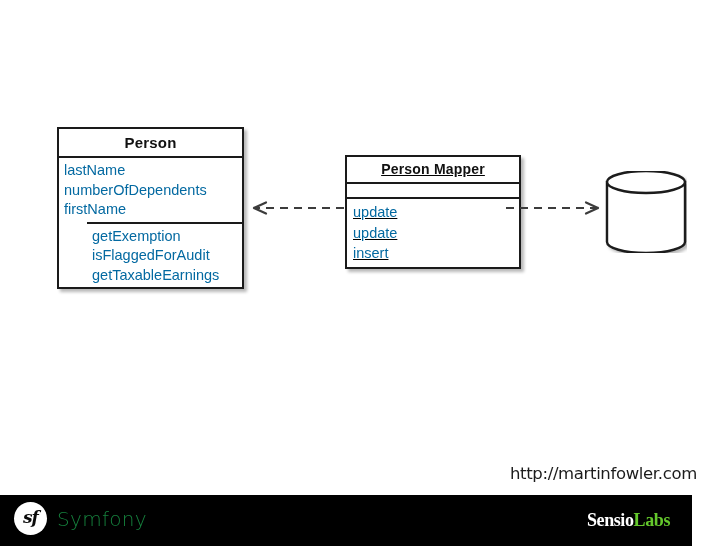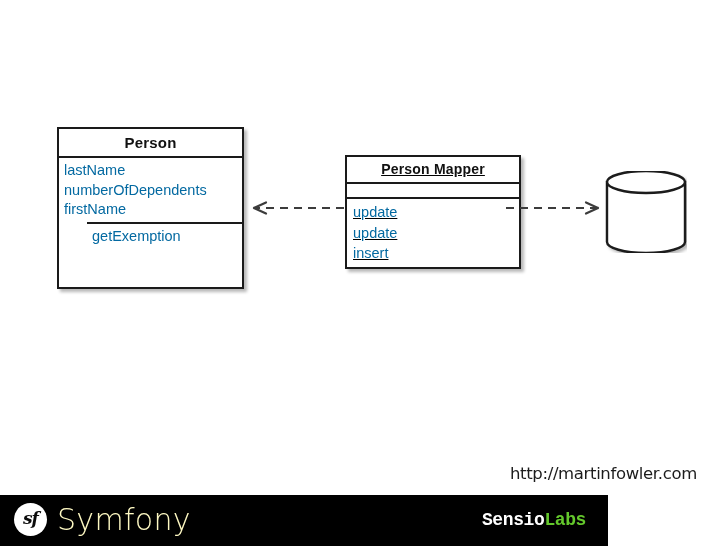--- a/index.html
+++ b/index.html
@@ -129,21 +129,21 @@
     color: #1c1c1c;
     letter-spacing: -0.35px;
     white-space: nowrap;
   }
 
   
   .footer {
     position: absolute;
     left: 0;
     top: 495px;
-    width: 608px;
+    width: 692px;
     height: 51px;
     background: #000000;
   }
 
   .brand {
     position: absolute;
     left: 14px;
     top: 7px;
     display: flex;
     align-items: center;
@@ -164,32 +164,32 @@
     font-style: italic;
     font-weight: bold;
     font-size: 17px;
     color: #0b0b0b;
     line-height: 1;
     letter-spacing: -1px;
     transform: translateY(-1px);
   }
 
   .brand-name {
-    color: #fef9c3;
-    font-size: 30px;
+    color: #15803d;
+    font-size: 20px;
     font-weight: 300;
     letter-spacing: 0.3px;
     font-family: "DejaVu Sans", sans-serif;
   }
 
   .sensio {
     position: absolute;
     right: 22px;
     top: 15px;
-    font-family: Liberation Mono, monospace;
+    font-family: Liberation Serif, serif;
     font-size: 18px;
     font-weight: bold;
     letter-spacing: -0.4px;
     white-space: nowrap;
   }
   .sensio .sensio-part { color: #ffffff; }
   .sensio .labs-part   { color: #64c82c; }
 </style>
 </head>
 <body>
@@ -202,20 +202,22 @@
       <div class="uml-title">Person</div>
 
       <div class="uml-section attrs">
         <div class="uml-row">lastName</div>
         <div class="uml-row">numberOfDependents</div>
         <div class="uml-row">firstName</div>
       </div>
 
       <div class="uml-section ops">
         <div class="uml-row">getExemption</div>
+        <div class="uml-row">isFlaggedForAudit</div>
+        <div class="uml-row">getTaxableEarnings</div>
       </div>
     </div>
 
     <div class="uml-box" id="mapper-box">
       <div class="uml-title">Person Mapper</div>
 
       <div class="uml-section attrs"></div>
 
       <div class="uml-section ops">
         <div class="uml-row">update</div>

